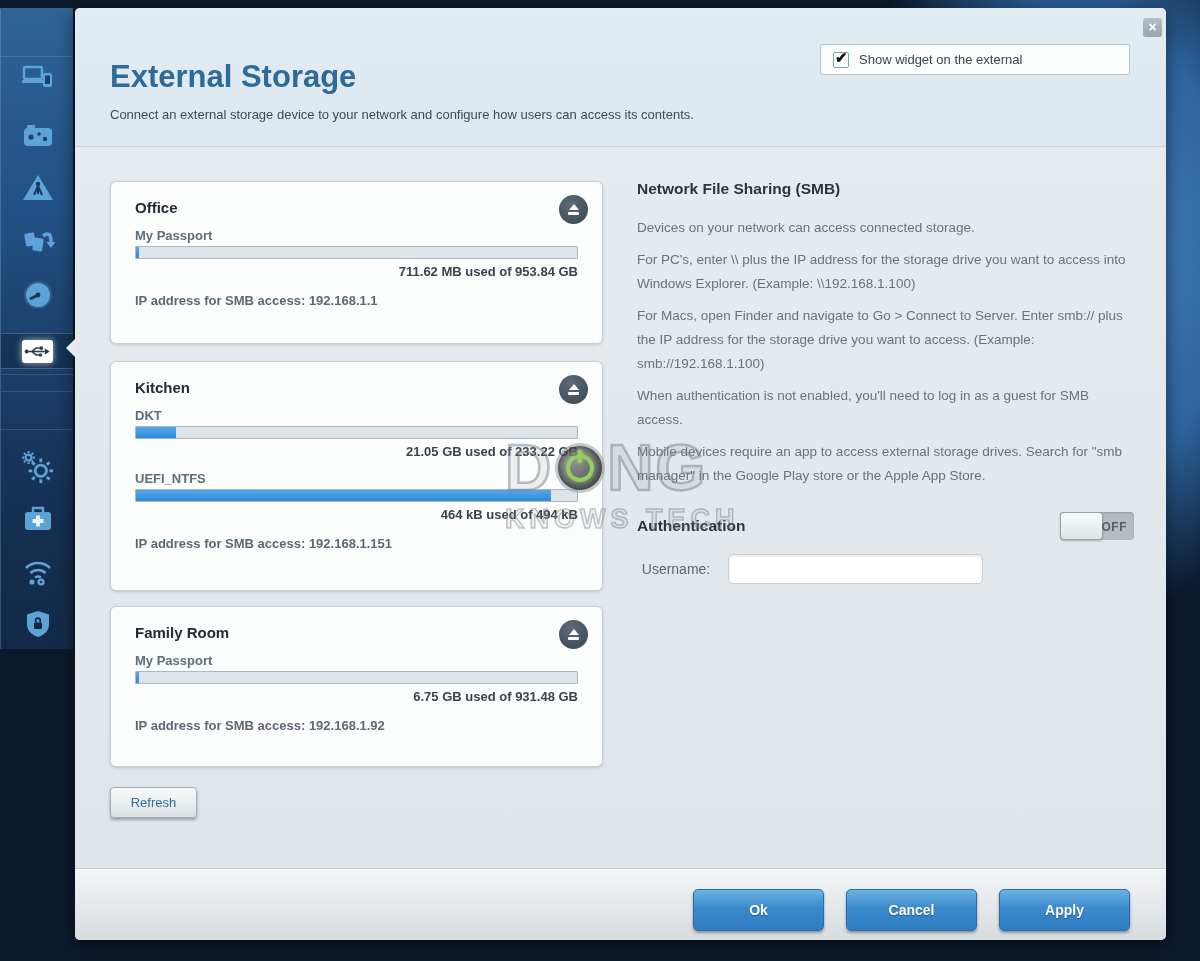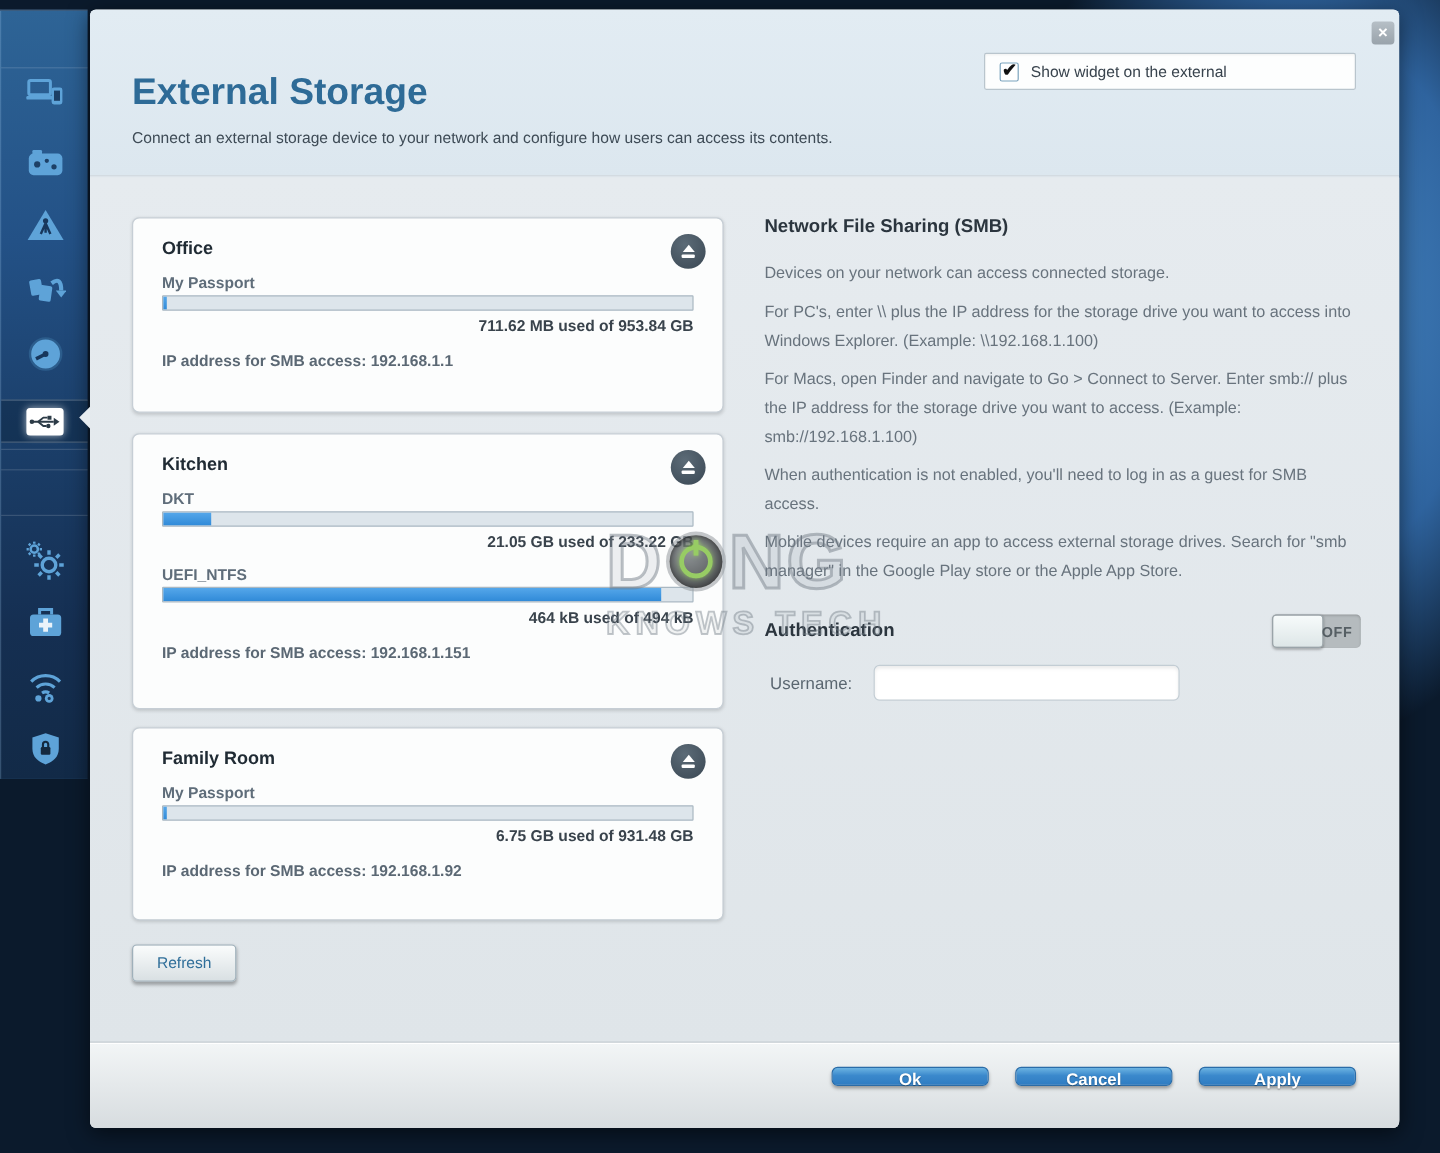--- a/index.html
+++ b/index.html
@@ -149,21 +149,21 @@
 
   
   .dlg-footer {
     position:absolute; bottom:0; height:70px; left:0; right:0;
     border-radius:0 0 5px 5px;
     background:linear-gradient(#f2f5f6,#d7dcdf);
     box-shadow:0 -1px 0 #ffffff, 0 -2px 0 #c3cbd1;
   }
   .footer-btns { position:absolute; right:36px; top:19px; display:flex; gap:22px; }
   .btn-blue {
-    width:131px; height:16px; border-radius:5px; border:1px solid #2a6ca8;
+    width:131px; height:42px; border-radius:5px; border:1px solid #2a6ca8;
     background:linear-gradient(#6cb3e2,#3b89cc 45%,#2f7cc2);
     color:#fff; font-weight:700; font-size:14px; text-shadow:0 1px 1px rgba(0,0,0,.35);
     box-shadow:0 2px 3px rgba(0,0,0,.35); cursor:pointer;
   }
 
   
   .watermark { position:absolute; left:505px; top:436px; z-index:10; pointer-events:none; opacity:.8; }
   .wm-line1 {
     display:flex; align-items:center; font-size:64px; font-weight:700; line-height:1;
     letter-spacing:2px; color:rgba(120,130,140,.15); -webkit-text-stroke:2.5px rgba(115,125,135,.6);

